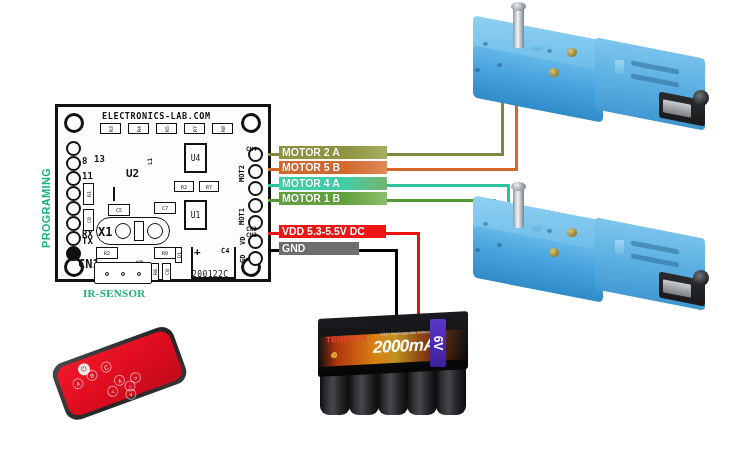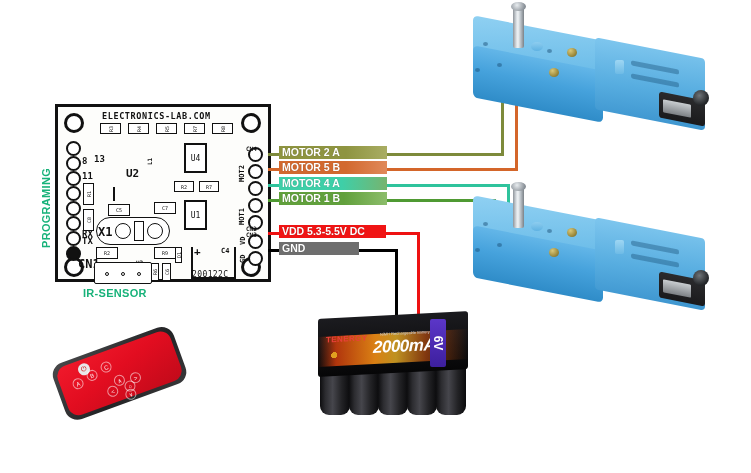--- a/index.html
+++ b/index.html
@@ -228,21 +228,21 @@
 
       <div class="conn" style="left:36px;top:155px;width:58px;height:22px;">
         <i style="left:10px;"></i>
         <i style="left:26px;"></i>
         <i style="left:42px;"></i>
       </div>
     </div>
   </div>
 
   <div class="greenlbl vert" style="left:40px;top:248px;">PROGRAMING</div>
-  <div class="greenlbl" style="left:83px;top:287px;">IR-SENSOR</div>
+  <div class="greenlbl" style="left:83px;top:287px;font-family:Liberation Serif, serif;">IR-SENSOR</div>
 
   <div class="w wh" style="left:268px;top:153px;width:12px;height:3px;background:#7d8a3b;"></div>
   <div class="w wh" style="left:386px;top:153px;width:118px;height:3px;background:#7d8a3b;"></div>
   <div class="w wv" style="left:501px;top:100px;width:3px;height:56px;background:#7d8a3b;"></div>
 
   <div class="w wh" style="left:268px;top:168px;width:12px;height:3px;background:#d4662a;"></div>
   <div class="w wh" style="left:386px;top:168px;width:132px;height:3px;background:#d4662a;"></div>
   <div class="w wv" style="left:515px;top:100px;width:3px;height:71px;background:#d4662a;"></div>
 
   <div class="w wh" style="left:268px;top:184px;width:12px;height:3px;background:#2fc39c;"></div>

